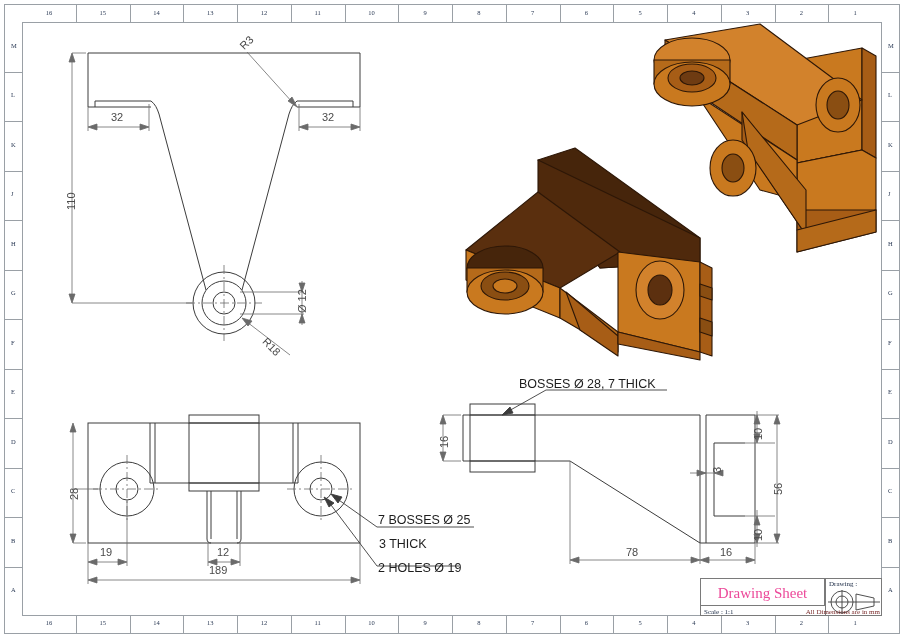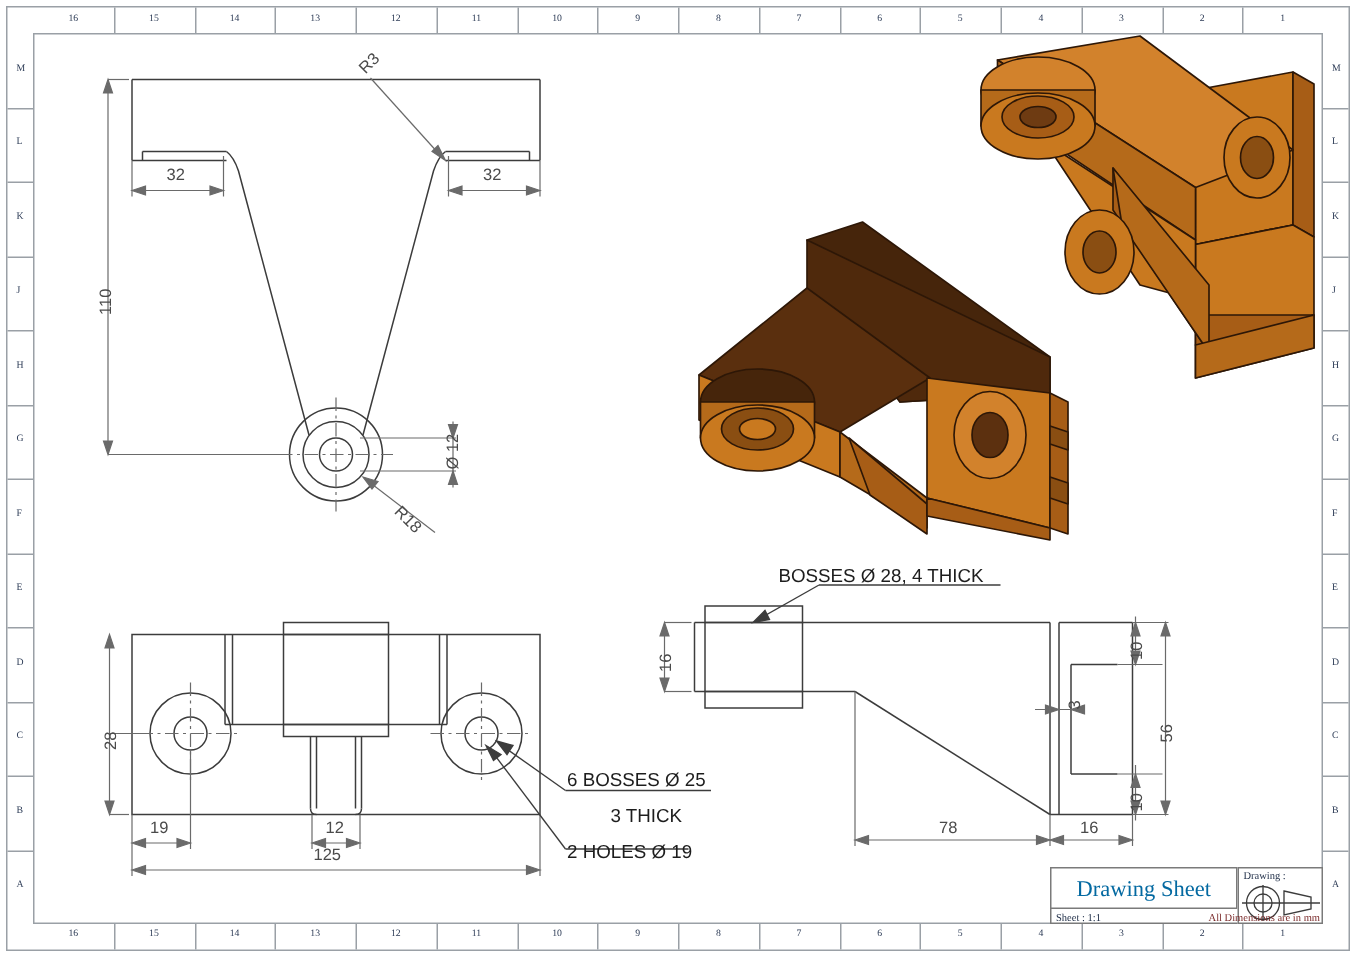--- a/index.html
+++ b/index.html
@@ -14,21 +14,21 @@
   .tick-v{position:absolute;width:1px;background:#9aa0a6;}
   .tick-h{position:absolute;height:1px;background:#9aa0a6;}
   .side-letter{position:absolute;font-size:6.5px;color:#2b3a55;font-family:"Liberation Serif",serif;line-height:1;}
   .dim-txt{position:absolute;font-size:11px;color:#4a4a4a;font-family:"Liberation Sans",sans-serif;white-space:nowrap;line-height:1;}
   .dim-txt.rot{transform:rotate(-90deg);transform-origin:0 0;}
   .note-txt{position:absolute;font-size:12.5px;color:#1d1d1d;white-space:nowrap;line-height:1;font-family:"Liberation Sans",sans-serif;}
   svg{position:absolute;left:0;top:0;overflow:visible;}
 
   
   .tb{position:absolute;border:1px solid #7a7a7a;box-sizing:border-box;background:#fff;}
-  .tb-title{font-family:"Liberation Serif",serif;font-size:15px;color:#0369a1;text-align:center;}
+  .tb-title{font-family:"Liberation Serif",serif;font-size:15px;color:#ec4899;text-align:center;}
   .tb-small{font-family:"Liberation Serif",serif;font-size:7px;color:#1b2a44;}
   .tb-small-r{font-family:"Liberation Serif",serif;font-size:7px;color:#1b2a44;text-align:right;}
 </style>
 </head>
 <body>
 
 <div id="sheet">
 
   <div class="frame-outer"></div>
   <div class="frame-inner"></div>
@@ -290,23 +290,23 @@
         <polygon points="331,494 342,497 338,503"></polygon>
         <line x1="377" y1="566" x2="328" y2="501"></line>
         <polygon points="324,497 334,503 329,507"></polygon>
         <line x1="377" y1="527" x2="474" y2="527"></line>
         <line x1="377" y1="566" x2="459" y2="566"></line>
       </g>
     </svg>
     <div class="dim-txt rot" style="left:69px;top:500px;">28</div>
     <div class="dim-txt" style="left:100px;top:547px;">19</div>
     <div class="dim-txt" style="left:217px;top:547px;">12</div>
-    <div class="dim-txt" style="left:209px;top:565px;">125</div>
-    <div class="note-txt" style="left:378px;top:514px;">6 BOSSES  Ø 25</div>
-    <div class="note-txt" style="left:379px;top:538px;margin-left:28px;">3 THICK</div>
+    <div class="dim-txt" style="left:209px;top:565px;">189</div>
+    <div class="note-txt" style="left:378px;top:514px;">7 BOSSES  Ø 25</div>
+    <div class="note-txt" style="left:379px;top:538px;">3 THICK</div>
     <div class="note-txt" style="left:378px;top:562px;">2 HOLES  Ø 19</div>
   </div>
 
   <div>
     <svg width="906" height="640">
       <g fill="none" stroke="#3c3c3c" stroke-width="1">
 
         <rect x="470" y="404" width="65" height="11"></rect>
         <rect x="470" y="461" width="65" height="11"></rect>
 
@@ -369,21 +369,21 @@
         <polygon points="755,560 746,557 746,563"></polygon>
         <line x1="755" y1="543" x2="755" y2="564"></line>
       </g>
 
       <g stroke="#3c3c3c" stroke-width="0.9" fill="#3c3c3c">
         <line x1="546" y1="390" x2="507" y2="412"></line>
         <polygon points="502,415 510,407 513,413"></polygon>
         <line x1="546" y1="390" x2="667" y2="390"></line>
       </g>
     </svg>
-    <div class="note-txt" style="left:519px;top:378px;">BOSSES  Ø 28, 4 THICK</div>
+    <div class="note-txt" style="left:519px;top:378px;">BOSSES  Ø 28, 7 THICK</div>
     <div class="dim-txt rot" style="left:439px;top:448px;">16</div>
     <div class="dim-txt rot" style="left:753px;top:440px;">10</div>
     <div class="dim-txt rot" style="left:712px;top:473px;">3</div>
     <div class="dim-txt rot" style="left:773px;top:495px;">56</div>
     <div class="dim-txt rot" style="left:753px;top:541px;">10</div>
     <div class="dim-txt" style="left:626px;top:547px;">78</div>
     <div class="dim-txt" style="left:720px;top:547px;">16</div>
   </div>
 
   <div>
@@ -464,17 +464,17 @@
       <svg width="57" height="30" style="left:0;top:9px;">
         <g fill="none" stroke="#3c3c3c" stroke-width="0.9">
           <circle cx="16" cy="14" r="11"></circle>
           <circle cx="16" cy="14" r="6"></circle>
           <line x1="2" y1="14" x2="54" y2="14"></line>
           <line x1="16" y1="2" x2="16" y2="26"></line>
           <polygon points="30,6 48,10 48,18 30,22"></polygon>
         </g>
       </svg>
     </div>
-    <div class="tb-small" style="position:absolute;left:704px;top:608px;">Sheet : 1:1</div>
+    <div class="tb-small" style="position:absolute;left:704px;top:608px;">Scale : 1:1</div>
     <div class="tb-small-r" style="position:absolute;left:740px;top:608px;width:140px;color:#7a2a2a;">All Dimensions are in mm</div>
   </div>
 
 </div>
 
 </body></html>

